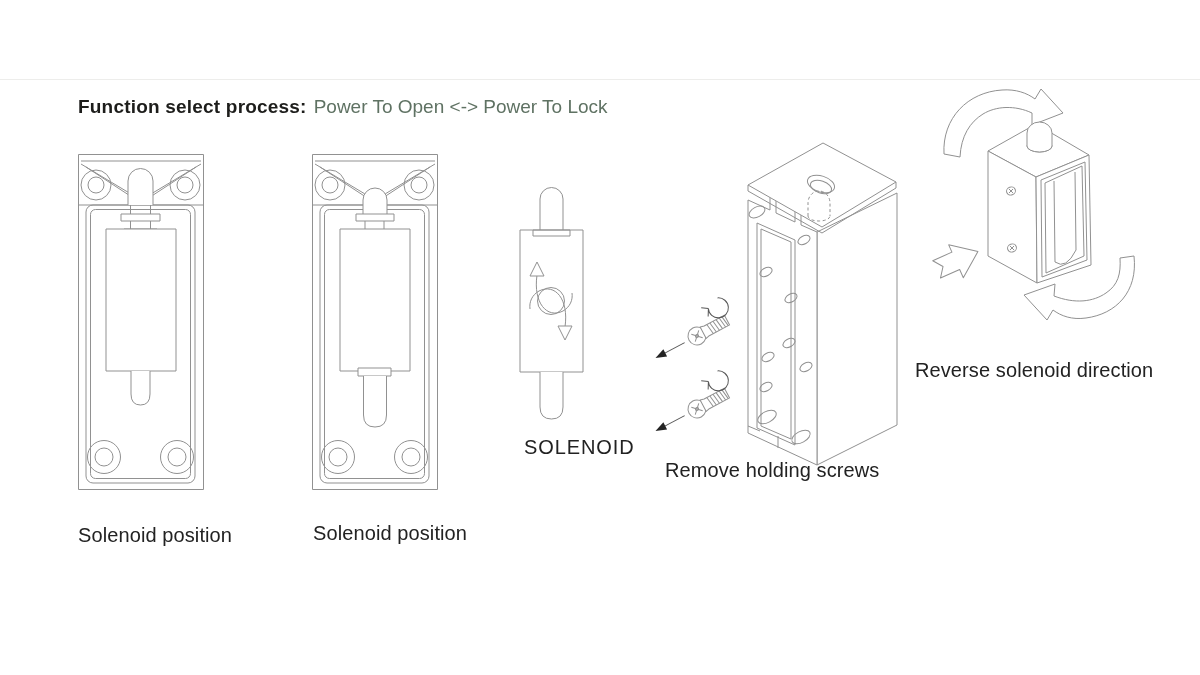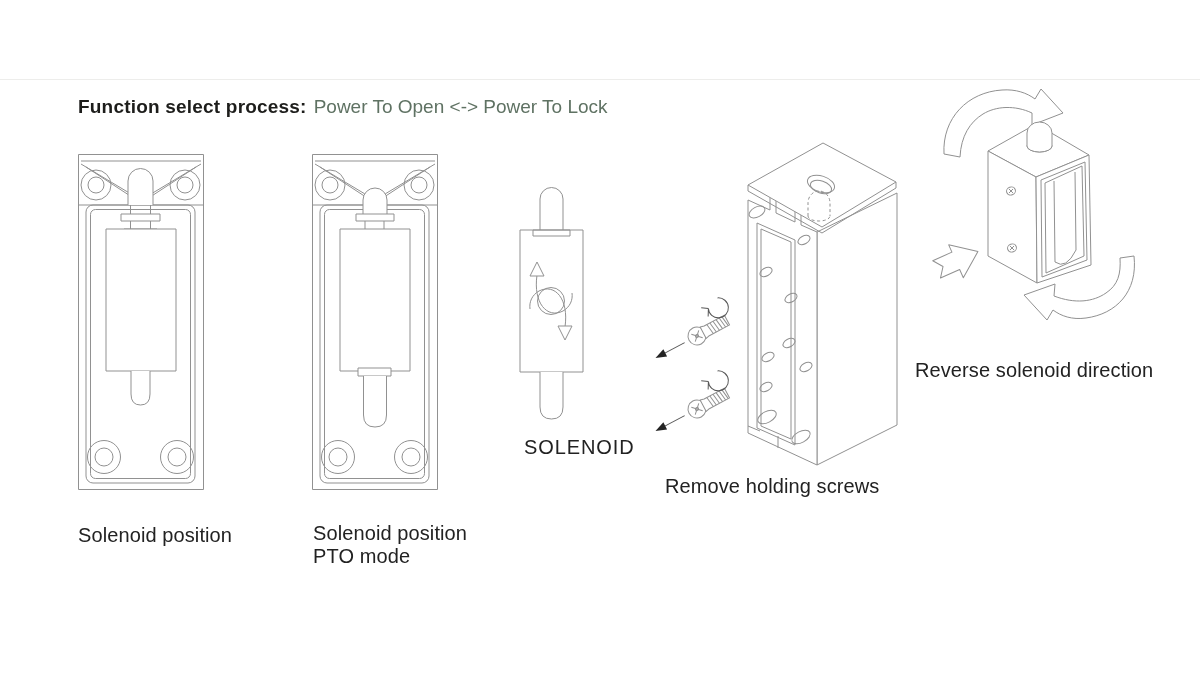--- a/index.html
+++ b/index.html
@@ -2,21 +2,21 @@
 <html style="--background: #ffffff; --divider: #ededeb; --title-text: #1d1d1b; --subtitle-text: #5f7263; --caption-text: #222222; --line-art: #919191; --line-art-dark: #575757; --screw-arrow: #242424;"><head>
 <meta charset="utf-8">
 <style>
   html,body { margin:0; padding:0; }
   body {
     width:1200px; height:675px;
     background:var(--background,#fff);
     font-family:"Liberation Sans", sans-serif;
     overflow:hidden; position:relative;
   }
-  .canvas { position:absolute; inset:0; }
+  .canvas { position:absolute; inset:0;text-align:right; }
   .divider { position:absolute; left:0; right:0; top:79px; height:1px; background:var(--divider,#ededeb); }
   .title { position:absolute; left:78px; top:96px; font-size:19px; color:var(--subtitle-text,#5f7263); white-space:nowrap; }
   .title .bold { font-weight:bold; color:var(--title-text,#1d1d1b); letter-spacing:.2px; }
   .title .rest { margin-left:7px; }
   .fig { position:absolute; }
   .caption { position:absolute; font-size:20px; color:var(--caption-text,#222); line-height:23px; white-space:nowrap; letter-spacing:.1px; }
   .caption.caps { letter-spacing:.9px; }
   svg { display:block; overflow:visible; }
   .ln  { fill:none; stroke:var(--line-art,#909090); stroke-width:1; stroke-linejoin:round; }
   .lnw { fill:#ffffff; stroke:var(--line-art,#909090); stroke-width:1; stroke-linejoin:round; }
@@ -85,21 +85,20 @@
       <rect class="lnw" x="46" y="214" width="33" height="8"></rect>
       <path class="lnw" d="M51.5,222 V261 Q51.5,273 63,273 Q74.5,273 74.5,261 V222"></path>
       <circle class="ln" cx="26" cy="303" r="16.5"></circle>
       <circle class="ln" cx="26" cy="303" r="9"></circle>
       <circle class="ln" cx="99" cy="303" r="16.5"></circle>
       <circle class="ln" cx="99" cy="303" r="9"></circle>
     </svg>
   </div>
   <div class="caption" style="left:313px; top:522px;">
     <span style="display:block">Solenoid position</span>
-    <span style="display:block">PTO mode</span>
   </div>
 
   <div class="fig" style="left:495px; top:183px;">
     <svg width="110" height="240" viewBox="0 0 110 240">
       <path class="lnw" d="M45,47 V16 A11.5,11.5 0 0 1 68,16 V47"></path>
       <rect class="lnw" x="25" y="47" width="63" height="142"></rect>
       <rect class="ln" x="38" y="47" width="37" height="6"></rect>
       <path class="lnw" d="M45,189 V224 Q45,236 56.5,236 Q68,236 68,224 V189"></path>
       <g>
         <circle class="ln" cx="56" cy="118" r="13.5"></circle>
@@ -156,21 +155,21 @@
         <polygon class="ah" points="-36,-4 -36,4 -47,0"></polygon>
         <circle class="lnw" cx="0" cy="0" r="9"></circle>
         <path class="ln" d="M-4.2,-4.2 L4.2,4.2 M-4.2,4.2 L4.2,-4.2"></path>
         <circle class="ln" cx="0" cy="0" r="1.6"></circle>
         <polygon class="lnw" points="7,-6.5 11,-5.5 34,-5.5 34,5.5 11,5.5 7,6.5"></polygon>
         <path class="ln" d="M14,-5.5 L15.5,5.5 M17.5,-5.5 L19,5.5 M21,-5.5 L22.5,5.5 M24.5,-5.5 L26,5.5 M28,-5.5 L29.5,5.5 M31,-5.5 L32.5,5.5"></path>
         <path class="dk" d="M23,-19 A10,10 0 1 0 36,-24 M23,-19 L17,-23 M23,-19 L19,-12"></path>
       </g>
     </svg>
   </div>
-  <div class="caption" style="left:665px; top:475px;">Remove holding screws</div>
+  <div class="caption" style="left:665px; top:459px;">Remove holding screws</div>
 
   <div class="fig" style="left:920px; top:80px;">
     <svg width="270" height="300" viewBox="0 0 270 300">
       <path class="lnw" d="M24,74 C22,38 48,12 82,10 C96,9 107,13 115,19 L121,9 L143,33 L112,45 L112,33 C95,25 76,26 63,34 C50,42 41,56 40,77 Z"></path>
       <path class="lnw" d="M214,176 C218,212 196,234 166,238 C152,240 141,236 133,230 L127,240 L104,215 L135,204 L134,216 C155,224 173,222 186,213 C198,205 201,194 200,178 Z"></path>
       <g transform="translate(16,188) rotate(-24)">
         <polygon class="lnw" points="0,-8 21,-8 21,-16 45,2 21,20 21,11 0,11 7,1.5"></polygon>
       </g>
       <g>
         <polygon class="lnw" points="68,71 116,44 169,75 116,97"></polygon>

